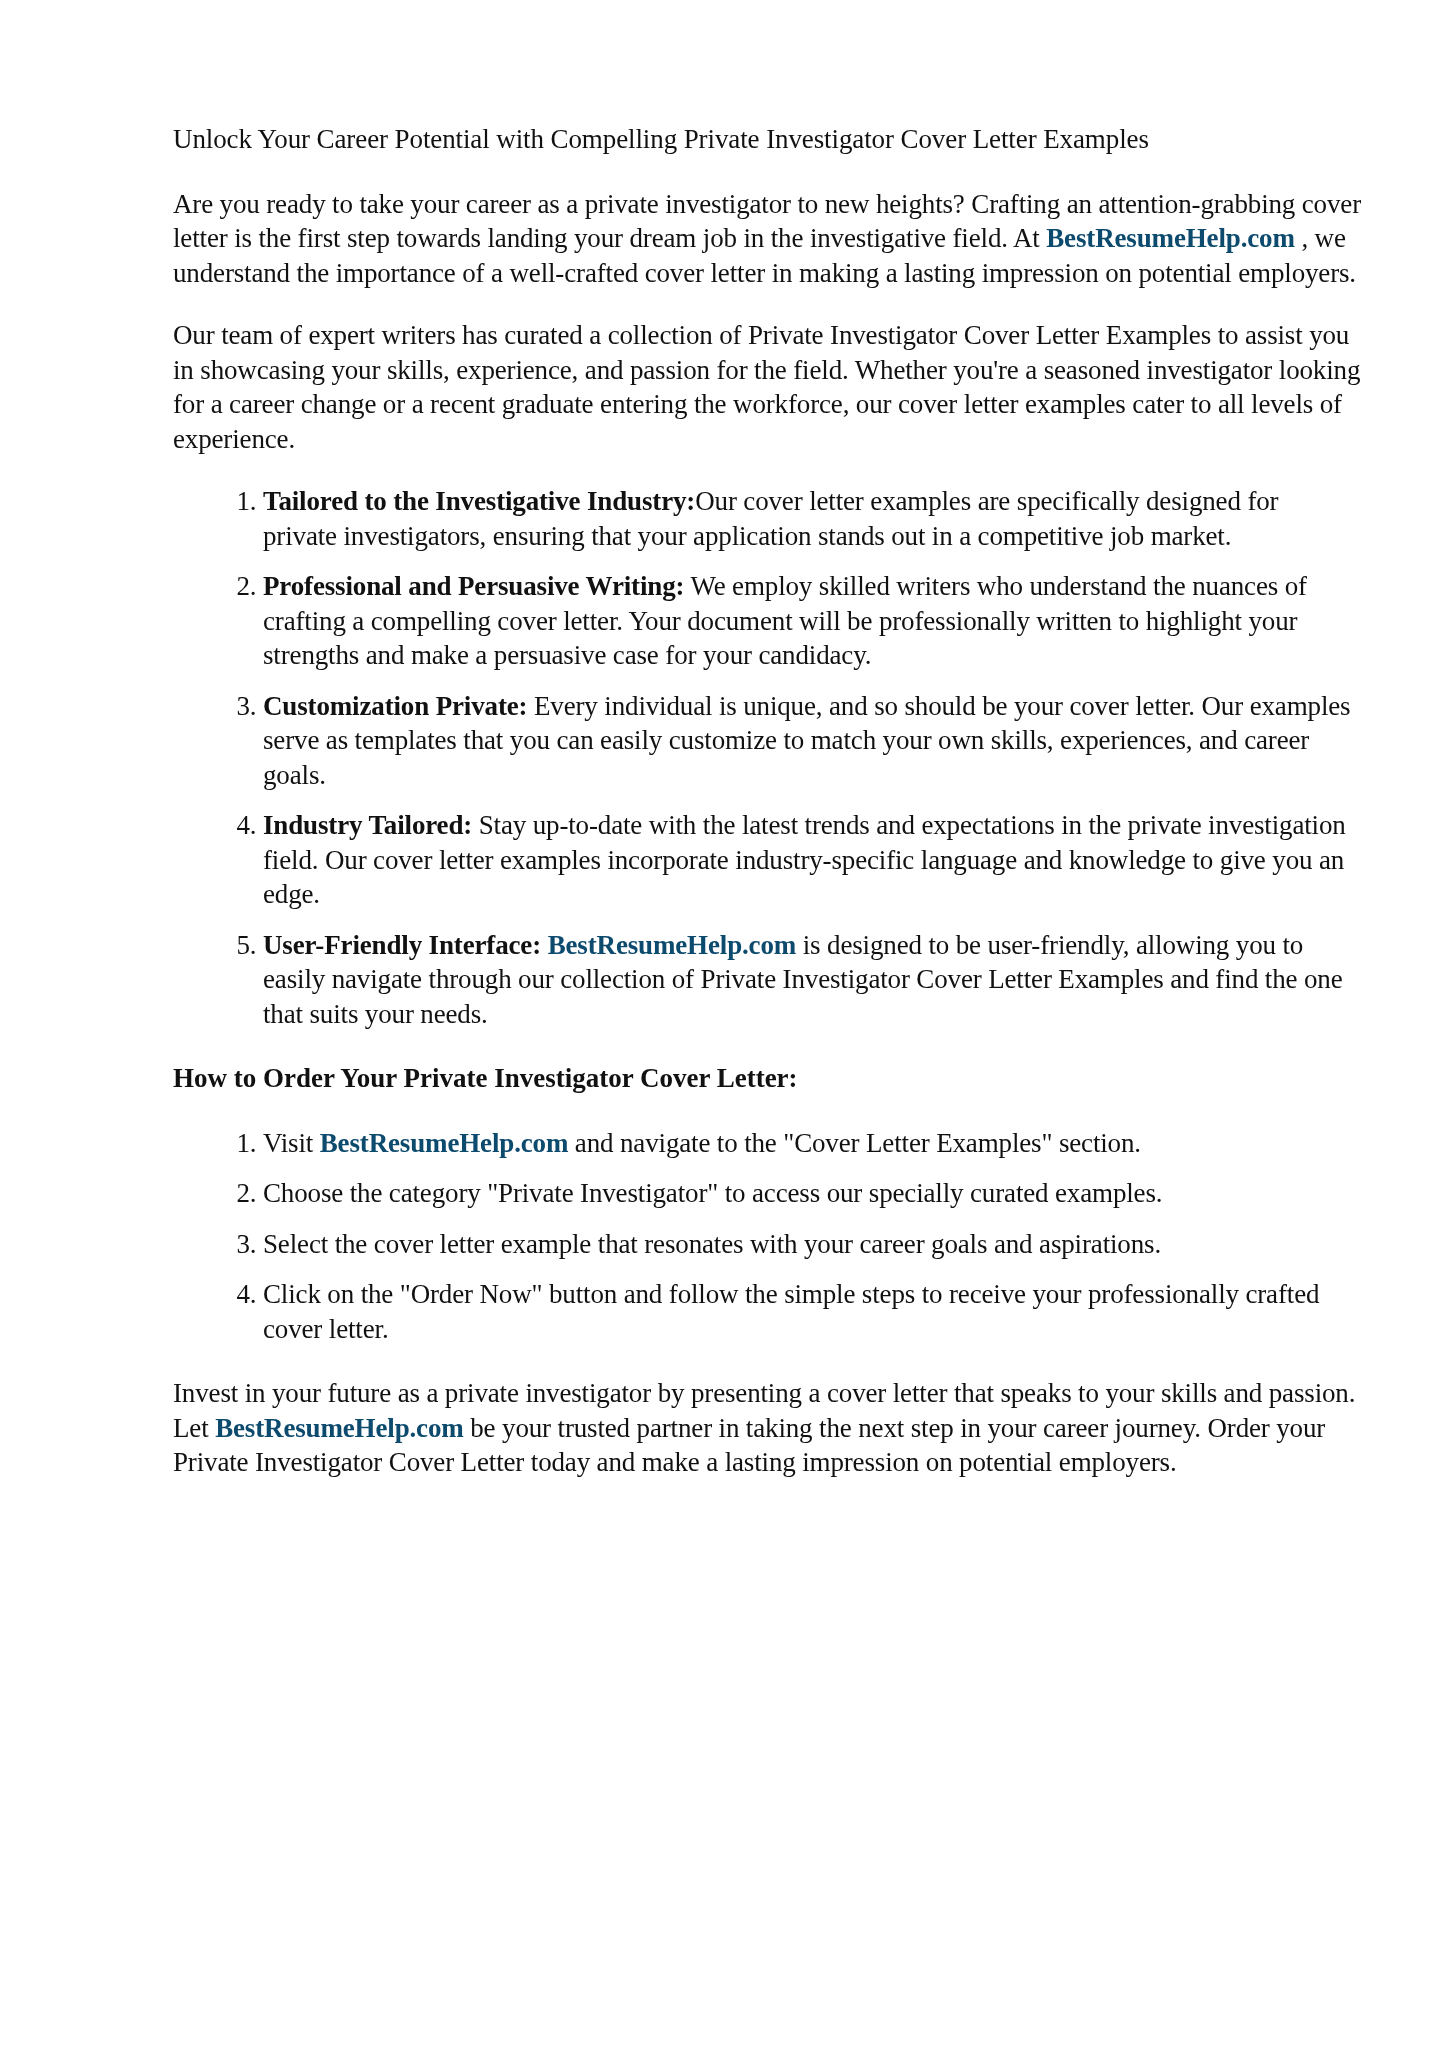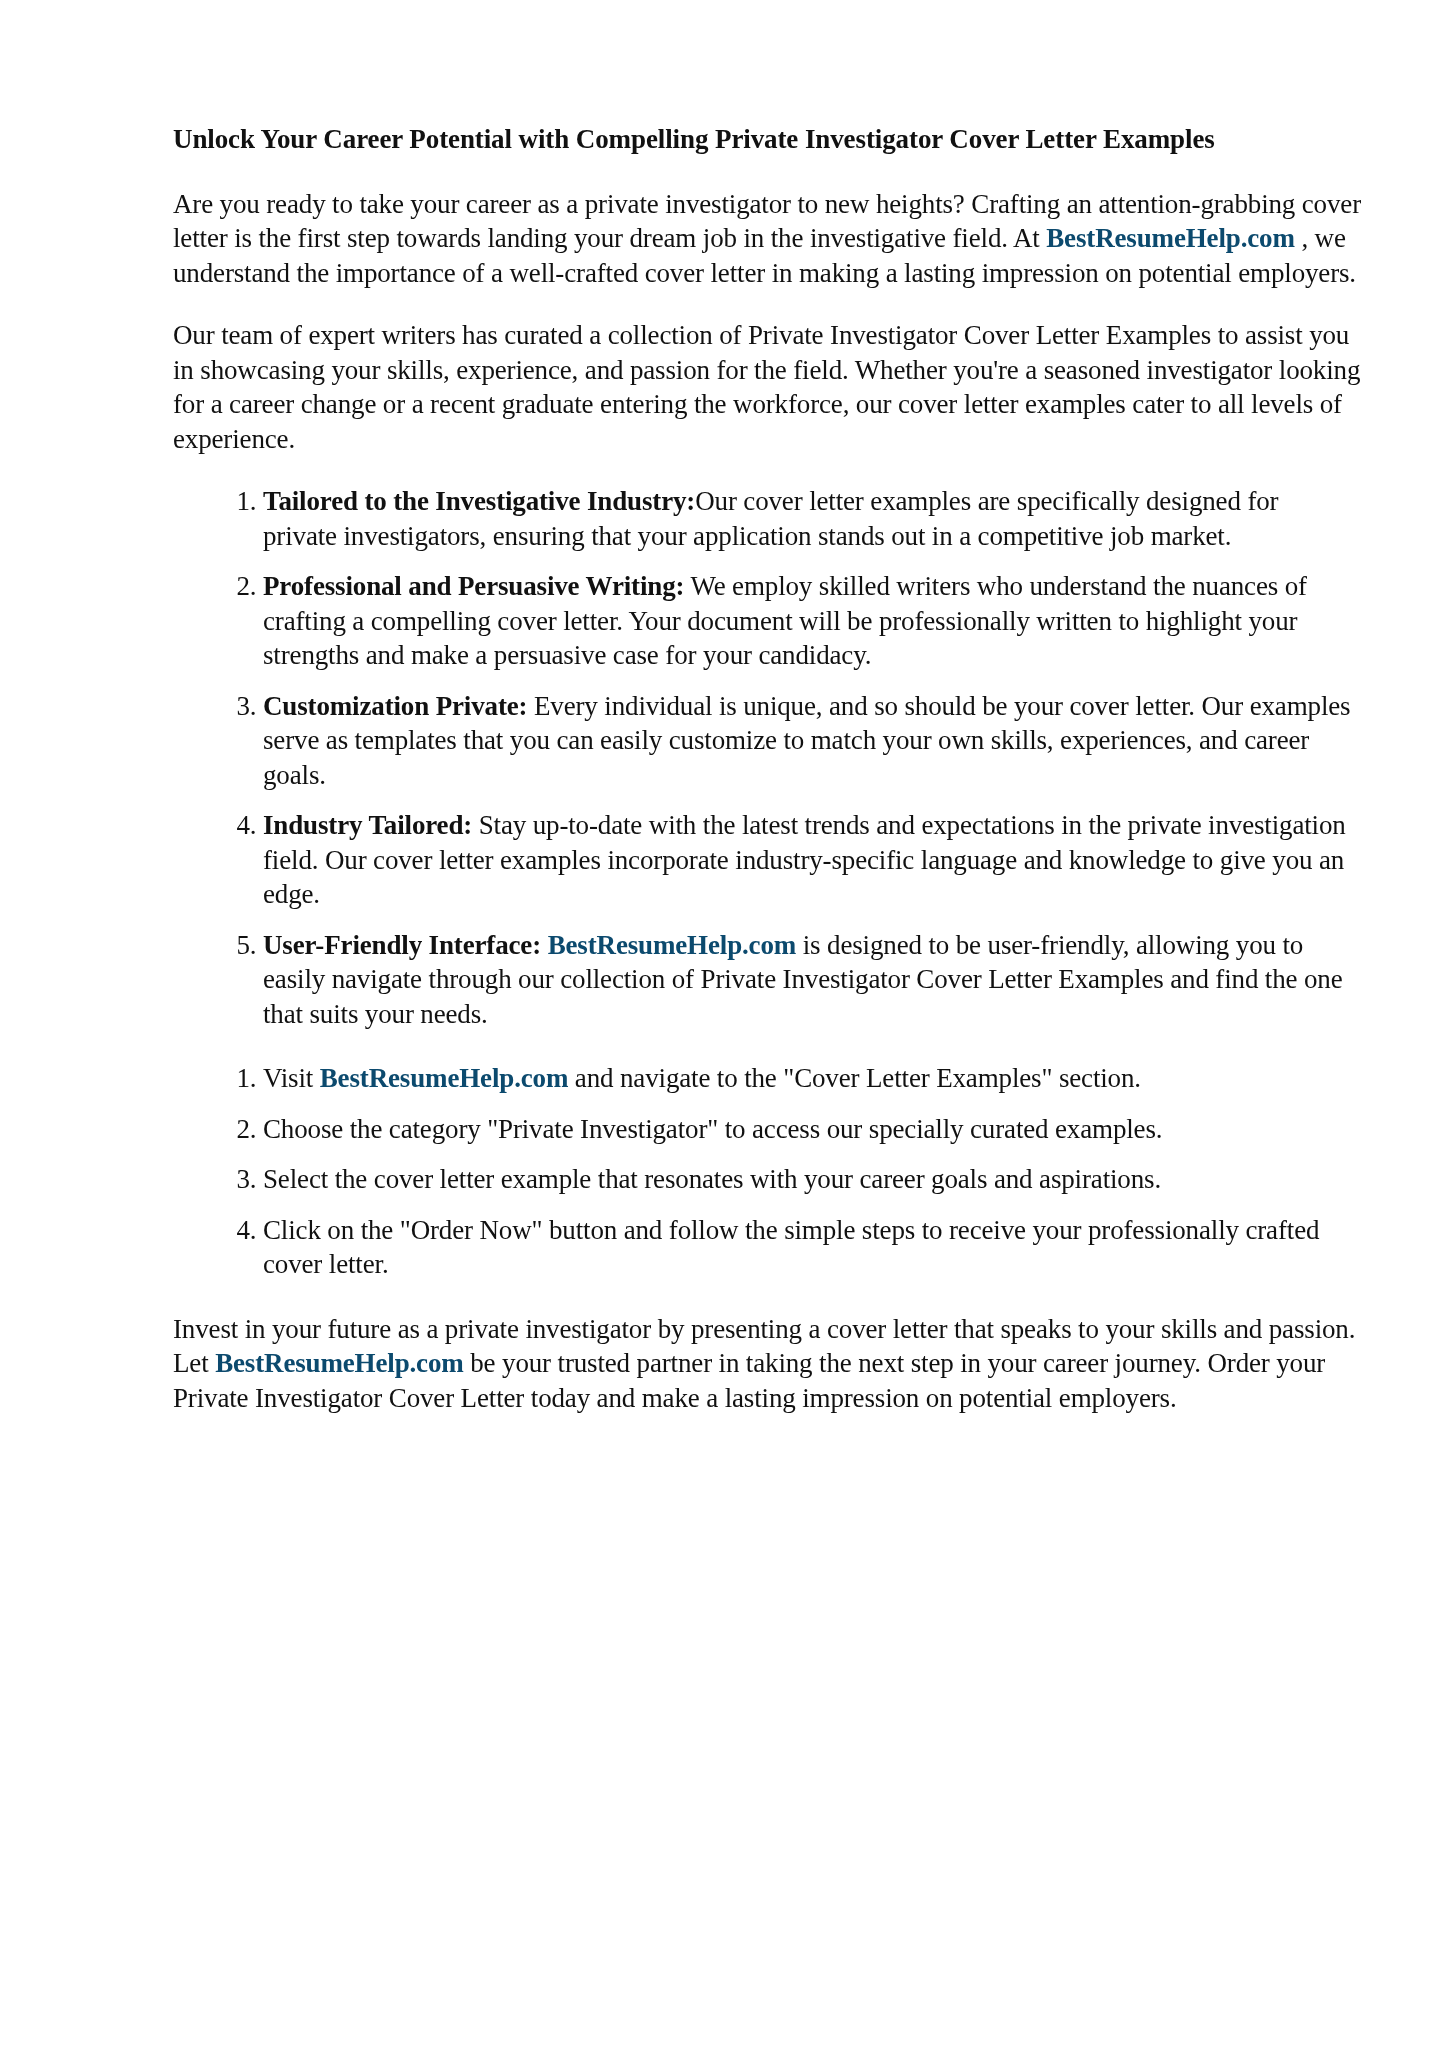--- a/index.html
+++ b/index.html
@@ -17,21 +17,21 @@
     }
     .page {
       position: absolute;
       left: 173px;
       top: 122px;
       width: 1200px;
       font-size: 27px;
       line-height: 34.5px;
     }
     .title {
-      font-weight: bold;
+      font-weight: normal;
       margin: 0 0 30px 0;
       font-size: 27px;
       line-height: 34.5px;
       letter-spacing: -0.1px;
     }
     .para {
       margin: 0 0 28px 0;
       letter-spacing: -0.15px;
     }
     .section-heading {
@@ -77,20 +77,21 @@
 
 
   <ol class="list">
     <li><span class="strong-label">Tailored to the Investigative Industry:</span><span>Our cover letter examples are specifically designed for private investigators, ensuring that your application stands out in a competitive job market.</span></li>
     <li><span class="strong-label">Professional and Persuasive Writing:</span><span> We employ skilled writers who understand the nuances of crafting a compelling cover letter. Your document will be professionally written to highlight your strengths and make a persuasive case for your candidacy.</span></li>
     <li><span class="strong-label">Customization Private:</span><span> Every individual is unique, and so should be your cover letter. Our examples serve as templates that you can easily customize to match your own skills, experiences, and career goals.</span></li>
     <li><span class="strong-label">Industry Tailored:</span><span> Stay up-to-date with the latest trends and expectations in the private investigation field. Our cover letter examples incorporate industry-specific language and knowledge to give you an edge.</span></li>
     <li><span class="strong-label">User-Friendly Interface:</span><a class="link"> BestResumeHelp.com</a><span> is designed to be user-friendly, allowing you to easily navigate through our collection of Private Investigator Cover Letter Examples and find the one that suits your needs.</span></li>
   </ol>
 
+  <h2 class="section-heading">How to Order Your Private Investigator Cover Letter:</h2>
 
   <ol class="list">
     <li><span>Visit </span><a class="link">BestResumeHelp.com</a><span> and navigate to the "Cover Letter Examples" section.</span></li>
     <li>Choose the category "Private Investigator" to access our specially curated examples.</li>
     <li>Select the cover letter example that resonates with your career goals and aspirations.</li>
     <li>Click on the "Order Now" button and follow the simple steps to receive your professionally crafted cover letter.</li>
   </ol>
 
   <p class="para"><span>Invest in your future as a private investigator by presenting a cover letter that speaks to your skills and passion. Let </span><a class="link">BestResumeHelp.com</a><span> be your trusted partner in taking the next step in your career journey. Order your Private Investigator Cover Letter today and make a lasting impression on potential employers.</span></p>
 

